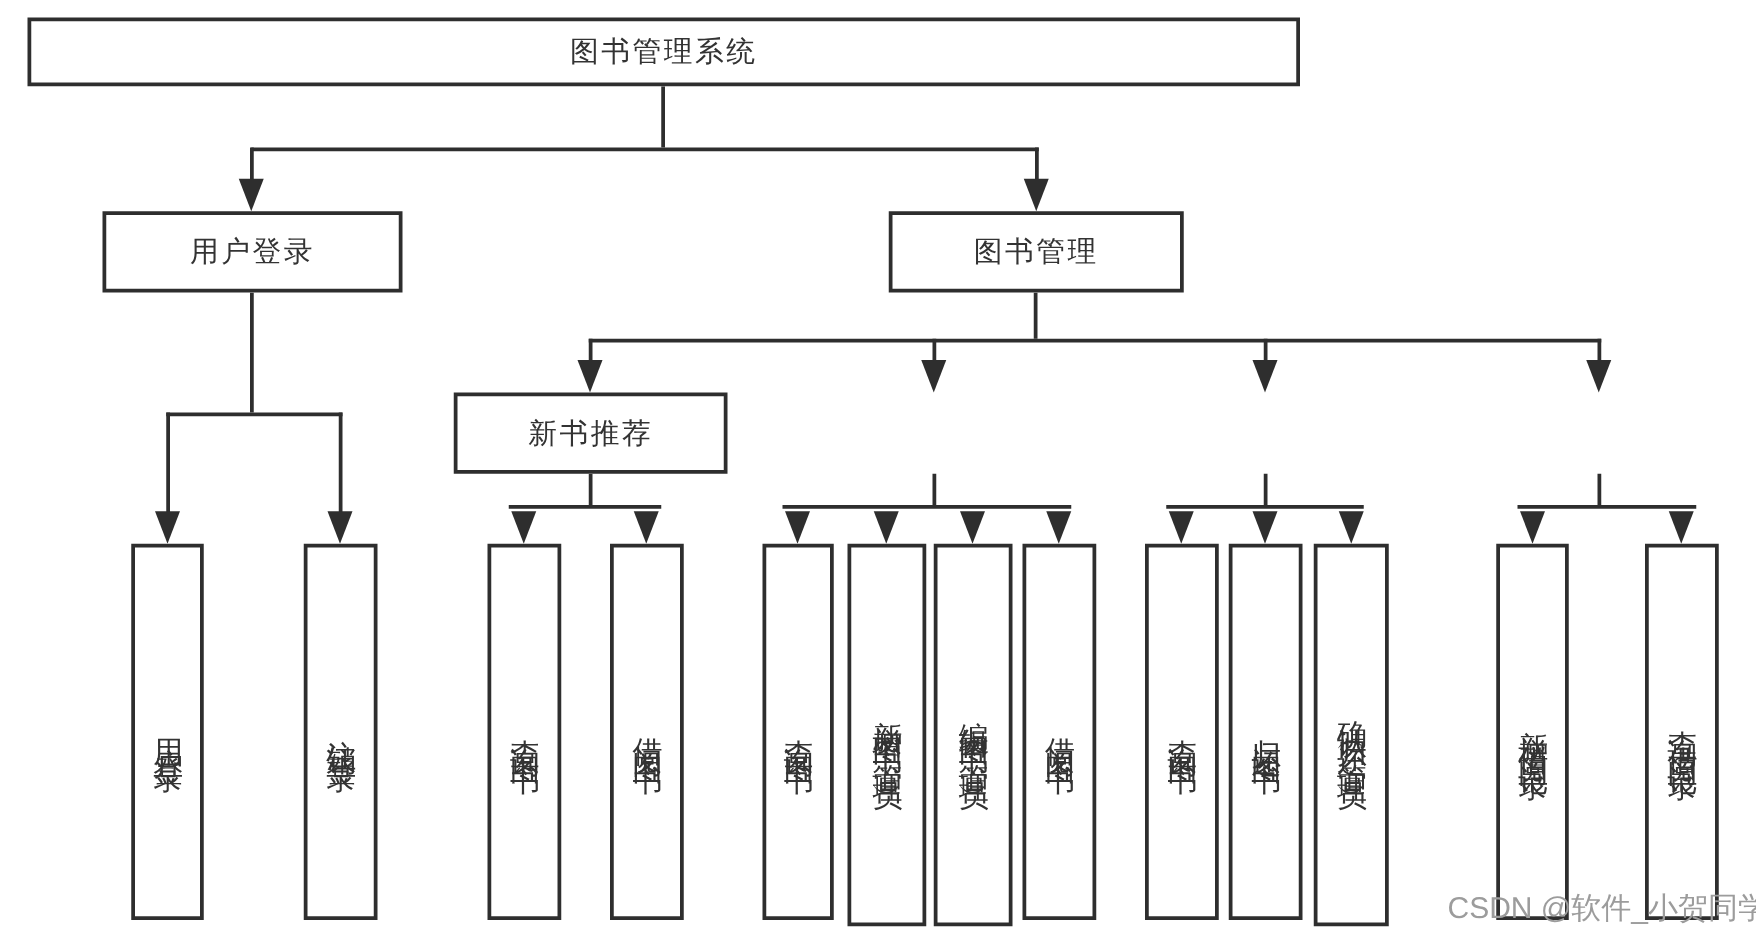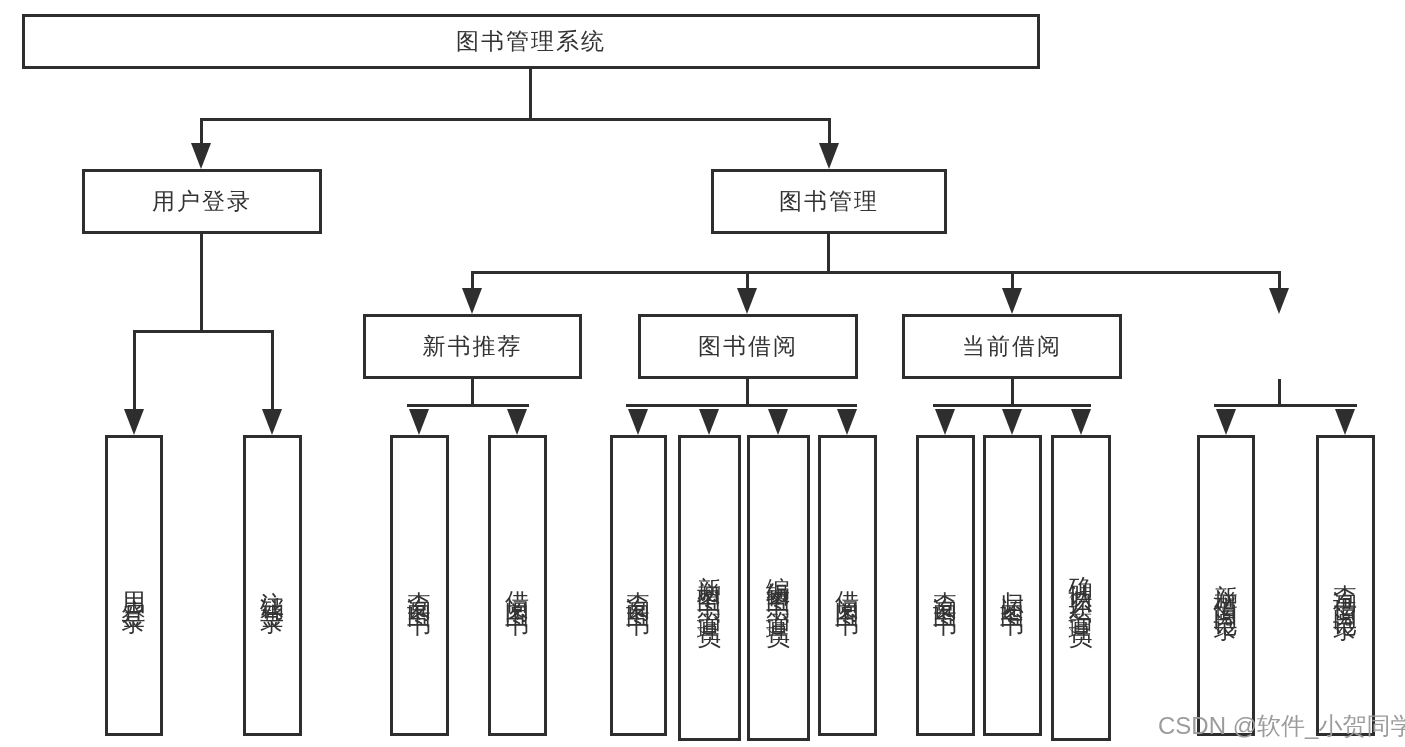--- a/index.html
+++ b/index.html
@@ -127,26 +127,20 @@
   <div class="node" style="left:82px; top:169px; width:240px; height:65px;">
     <span>用户登录</span>
   </div>
   <div class="node" style="left:363px; top:314px; width:219px; height:65px;">
     <span>新书推荐</span>
   </div>
 
   <div class="node" style="left:711px; top:169px; width:236px; height:65px;">
     <span>图书管理</span>
   </div>
-  <div class="node" style="left:638px; top:314px; width:220px; height:65px;">
-    <span>图书借阅</span>
-  </div>
-  <div class="node" style="left:902px; top:314px; width:220px; height:65px;">
-    <span>当前借阅</span>
-  </div>
 
   <div class="leaf" style="left:105px; top:435px; width:58px; height:301px;">
     <span class="vtext">用户登录</span>
   </div>
   <div class="leaf" style="left:243px; top:435px; width:59px; height:301px;">
     <span class="vtext">注销登录</span>
   </div>
 
   <div class="leaf" style="left:390px; top:435px; width:59px; height:301px;">
     <span class="vtext">查询图书</span>

